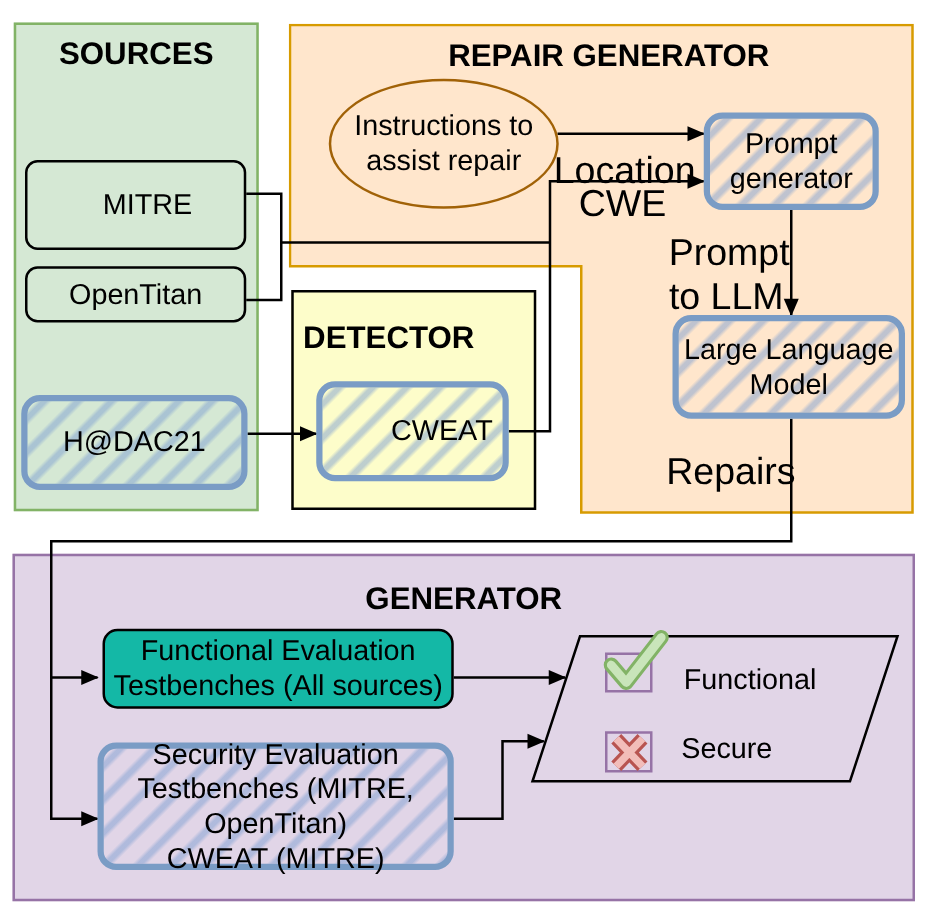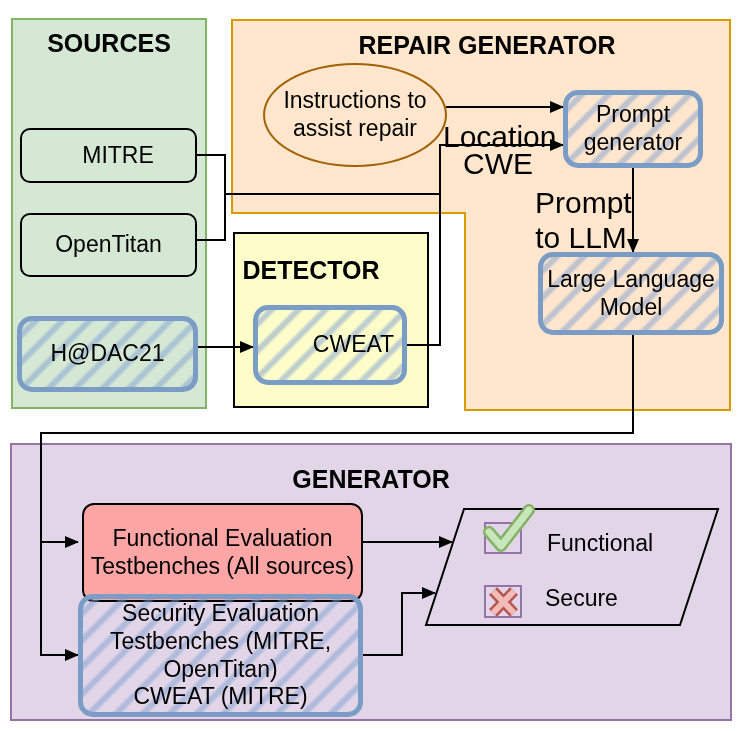--- a/index.html
+++ b/index.html
@@ -25,29 +25,29 @@
   .node{display:flex;align-items:center;justify-content:center;text-align:center;
         font-size:23px;line-height:1.2;white-space:pre-line;z-index:10;}
   .plain{border:2px solid #000;border-radius:10px;}
   .hatch{
     border:5px solid #7a9cc5;border-radius:15px;
     background-image:repeating-linear-gradient(135deg,
       rgba(127,160,210,0) 0px, rgba(127,160,210,0) 5px,
       rgba(127,160,210,0.50) 8px, rgba(127,160,210,0.50) 11px,
       rgba(127,160,210,0) 14px, rgba(127,160,210,0) 19px);
   }
-  #node-mitre{left:20px;top:128px;width:177px;height:55px;background:#d5e8d4;padding-left:19px;}
-  #node-opentitan{left:20px;top:213px;width:177px;height:64px;background:#d5e8d4;}
+  #node-mitre{left:20px;top:128px;width:177px;height:72px;background:#d5e8d4;padding-left:19px;}
+  #node-opentitan{left:20px;top:213px;width:177px;height:45px;background:#d5e8d4;}
   #node-hdac{left:17px;top:316px;width:181px;height:76px;}
   #node-ellipse{left:263px;top:63px;width:184px;height:104px;background:#ffe6cc;border:2px solid #a16207;border-radius:50%;}
   #node-promptgen{left:563px;top:90px;width:140px;height:78px;}
   #node-llm{left:538px;top:252px;width:186px;height:83px;}
   #node-cweat{left:253px;top:305px;width:154px;height:80px;padding-left:47px;}
-  #node-functb{left:82px;top:503px;width:281px;height:99px;background:#fca5a5;border-radius:12px;}
-  #node-sectb{left:78px;top:594px;width:285px;height:123px;}
+  #node-functb{left:82px;top:503px;width:281px;height:64px;background:#14b8a6;border-radius:12px;}
+  #node-sectb{left:78px;top:594px;width:285px;height:102px;}
   
   .edge-label{font-size:30px;line-height:1.15;text-align:center;z-index:8;white-space:pre-line;}
   #lbl-location{left:443px;top:120px;width:110px;}
   #lbl-cwe{left:443px;top:147px;width:110px;}
   #lbl-prompt{left:535px;top:186px;width:92px;}
   #lbl-repairs{left:533px;top:361px;width:100px;}
   
   .cbx{border:2px solid #9673a6;background:transparent;z-index:10;}
   #checkbox-functional{left:484px;top:522px;width:38px;height:32px;}
   #checkbox-secure{left:484px;top:585px;width:38px;height:33px;}
@@ -107,20 +107,21 @@
 Testbenches (All sources)</div>
   <div class="abs node hatch" id="node-sectb">Security Evaluation
 Testbenches (MITRE,
 OpenTitan)
 CWEAT (MITRE)</div>
 
   <div class="abs edge-label" id="lbl-location">Location</div>
   <div class="abs edge-label" id="lbl-cwe">CWE</div>
   <div class="abs edge-label" id="lbl-prompt">Prompt
 to LLM</div>
+  <div class="abs edge-label" id="lbl-repairs">Repairs</div>
 
   <div class="abs cbx" id="checkbox-functional"></div>
   <svg class="abs" id="check-icon" viewBox="0 0 58 54">
     <path d="M10,30 L22,44 L50,8" fill="none" stroke="#82b366" stroke-width="12" stroke-linecap="round" stroke-linejoin="round"></path>
     <path d="M10,30 L22,44 L50,8" fill="none" stroke="#c9e5ba" stroke-width="7" stroke-linecap="round" stroke-linejoin="round"></path>
   </svg>
   <div class="abs result-label" id="lbl-functional">Functional</div>
 
   <div class="abs cbx" id="checkbox-secure"></div>
   <svg class="abs" id="cross-icon" viewBox="0 0 33 30">

